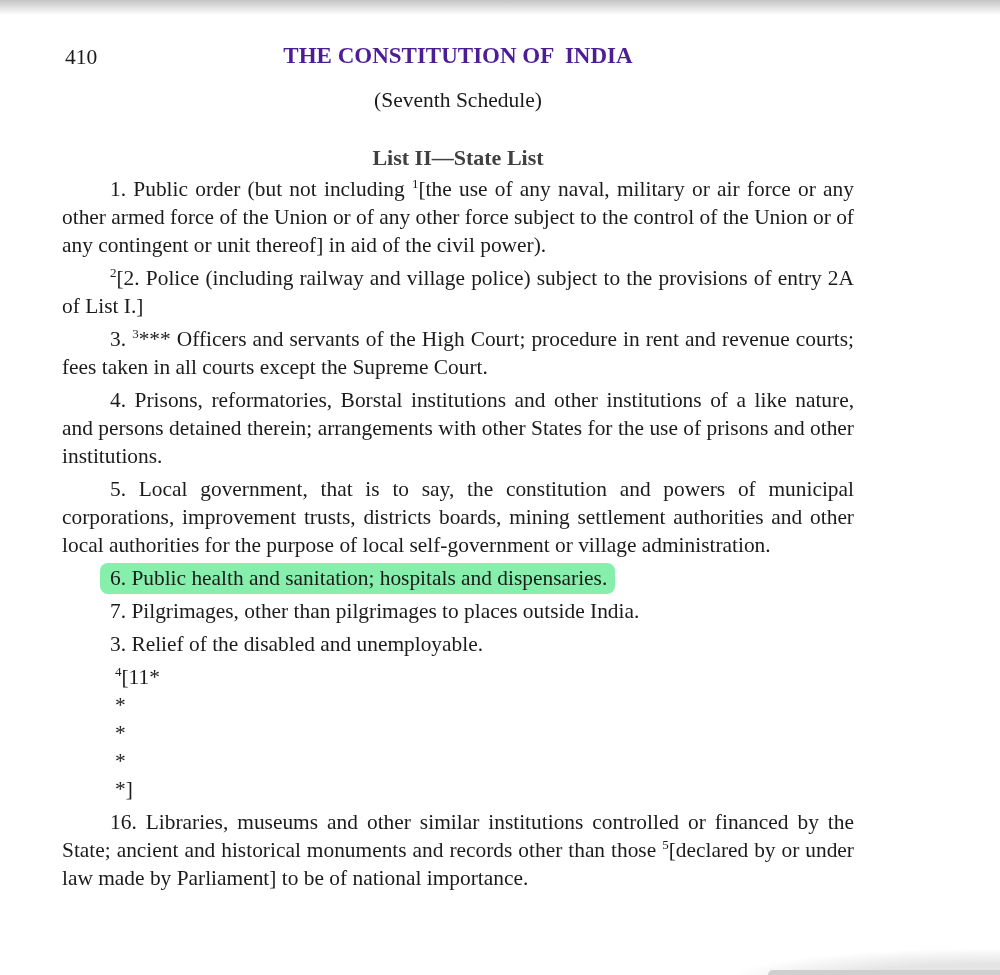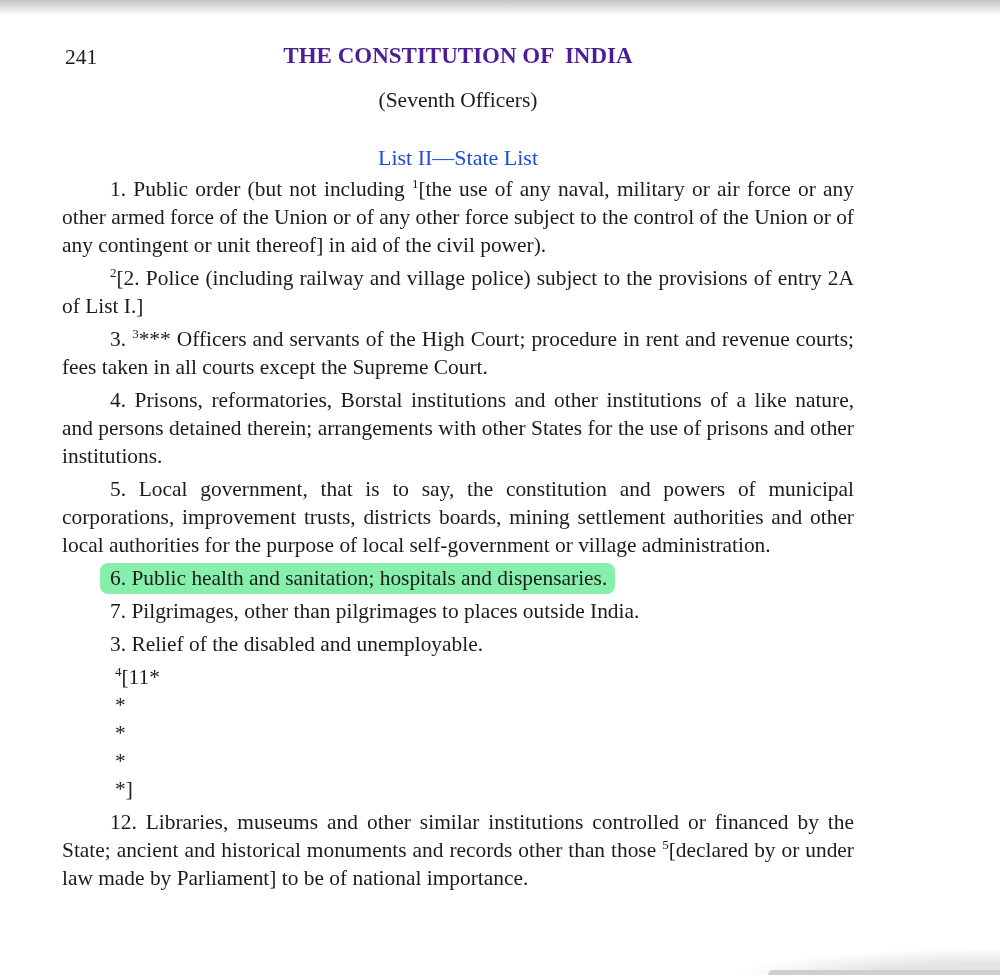--- a/index.html
+++ b/index.html
@@ -27,21 +27,21 @@
     margin-left:62px; width:792px;
     text-align:center; font-weight:bold; font-size:23px; line-height:26px;
     white-space:pre-wrap; color:#4c1d95;
   }
   .subtitle {
     margin:16px 0 0 62px; width:792px;
     text-align:center; font-size:21.5px; line-height:28px;
   }
   .list-heading {
     margin:30px 0 0 62px; width:792px;
-    text-align:center; font-weight:normal; font-size:22px; line-height:28px; color:#1d4ed8;
+    text-align:center; font-weight:bold; font-size:22px; line-height:28px; color:#404040;
   }
   .entries {
     margin:3px 0 0 62px; width:792px;
     font-size:21.4px; line-height:28px;
   }
   p.entry {
     text-align:justify; text-indent:48px; margin-bottom:5px;
   }
   sup { font-size:13px; line-height:0; vertical-align:super; }
   .highlight {
@@ -70,25 +70,25 @@
   }
 </style>
 </head>
 <body>
 
 <div class="top-shade"></div>
 
 <div class="page">
 
   <div class="header-row">
-    <span class="page-number">241</span>
+    <span class="page-number">410</span>
     <div class="doc-title">THE CONSTITUTION OF  INDIA</div>
   </div>
 
-  <div class="subtitle">(Seventh Officers)</div>
+  <div class="subtitle">(Seventh Schedule)</div>
 
   <div class="list-heading">List II—State List</div>
 
   <div class="entries">
 
     <p class="entry"><span>1. Public order (but not including </span><sup>1</sup><span>[the use of any naval, military or air force or any other armed force of the Union or of any other force subject to the control of the Union or of any contingent or unit thereof] in aid of the civil power).</span></p>
 
     <p class="entry"><sup>2</sup><span>[2. Police (including railway and village police) subject to the provisions of entry 2A of List I.]</span></p>
 
     <p class="entry"><span>3. </span><sup>3</sup><span>*** Officers and servants of the High Court; procedure in rent and revenue courts; fees taken in all courts except the Supreme Court.</span></p>
@@ -106,19 +106,19 @@
 
 
     <p class="entry stars">
       <span class="star-seg"><sup>4</sup><span>[11*</span></span>
       <span class="star-seg">*</span>
       <span class="star-seg">*</span>
       <span class="star-seg">*</span>
       <span class="star-seg">*]</span>
     </p>
 
-    <p class="entry"><span>12. Libraries, museums and other similar institutions controlled or financed by the State; ancient and historical monuments and records other than those </span><sup>5</sup><span>[declared by or under law made by Parliament] to be of national importance.</span></p>
+    <p class="entry"><span>16. Libraries, museums and other similar institutions controlled or financed by the State; ancient and historical monuments and records other than those </span><sup>5</sup><span>[declared by or under law made by Parliament] to be of national importance.</span></p>
 
   </div>
 </div>
 
 <div class="corner-glow"></div>
 <div class="corner-bar"></div>
 
 </body></html>

